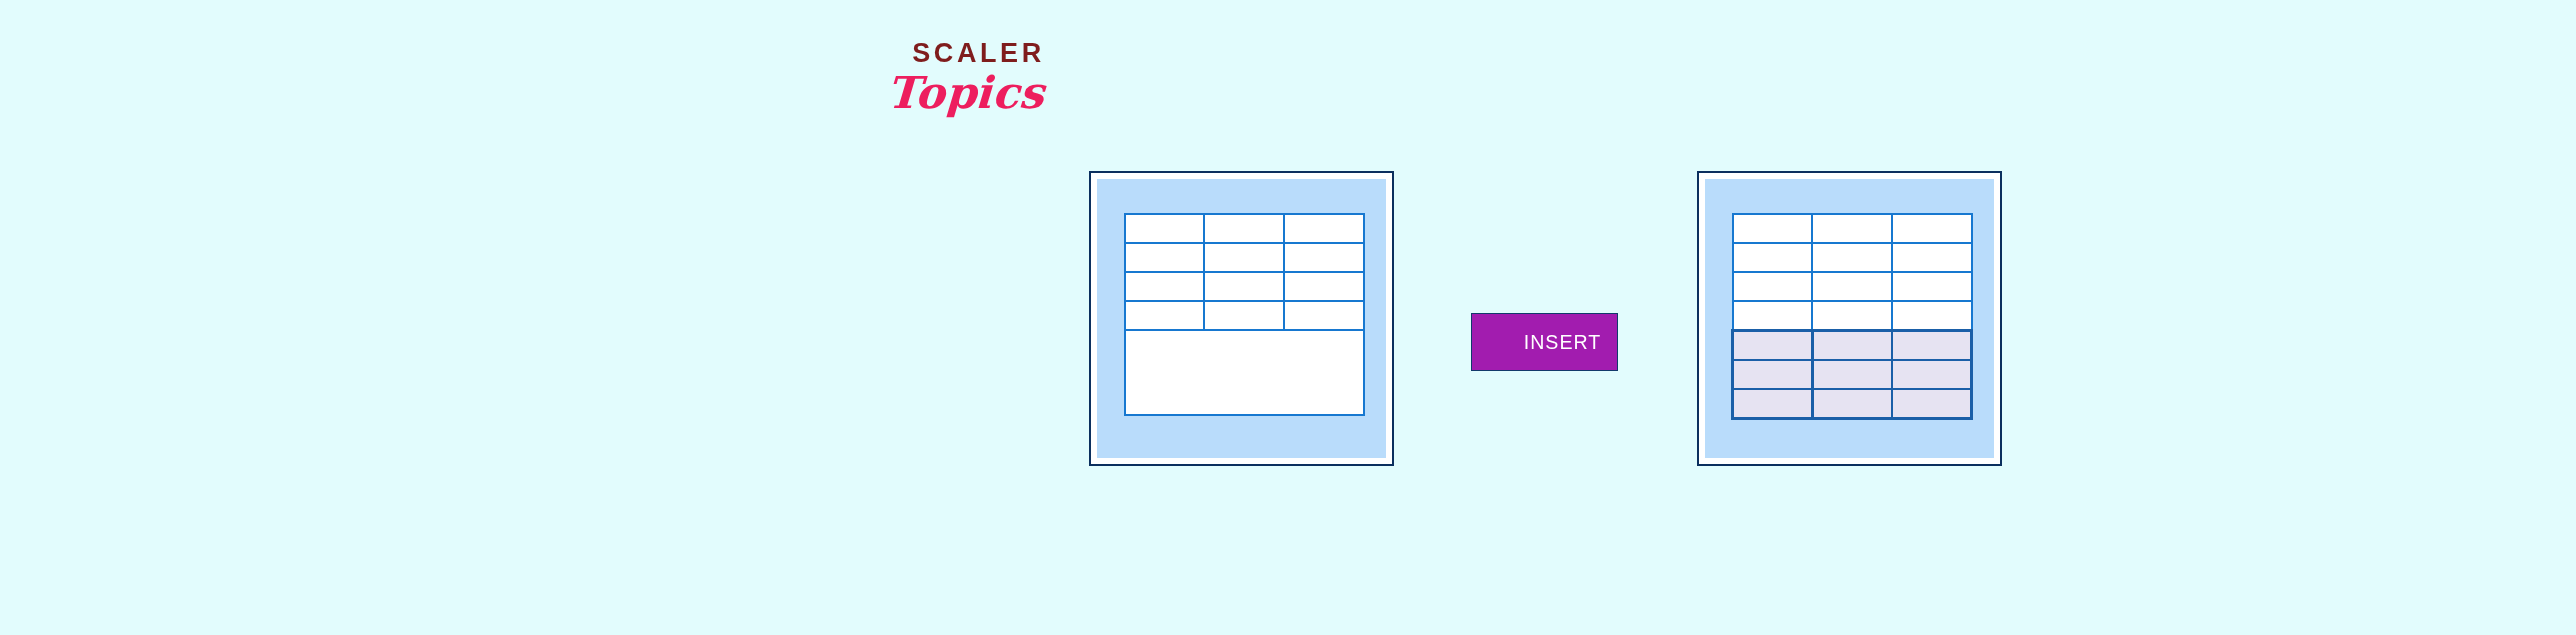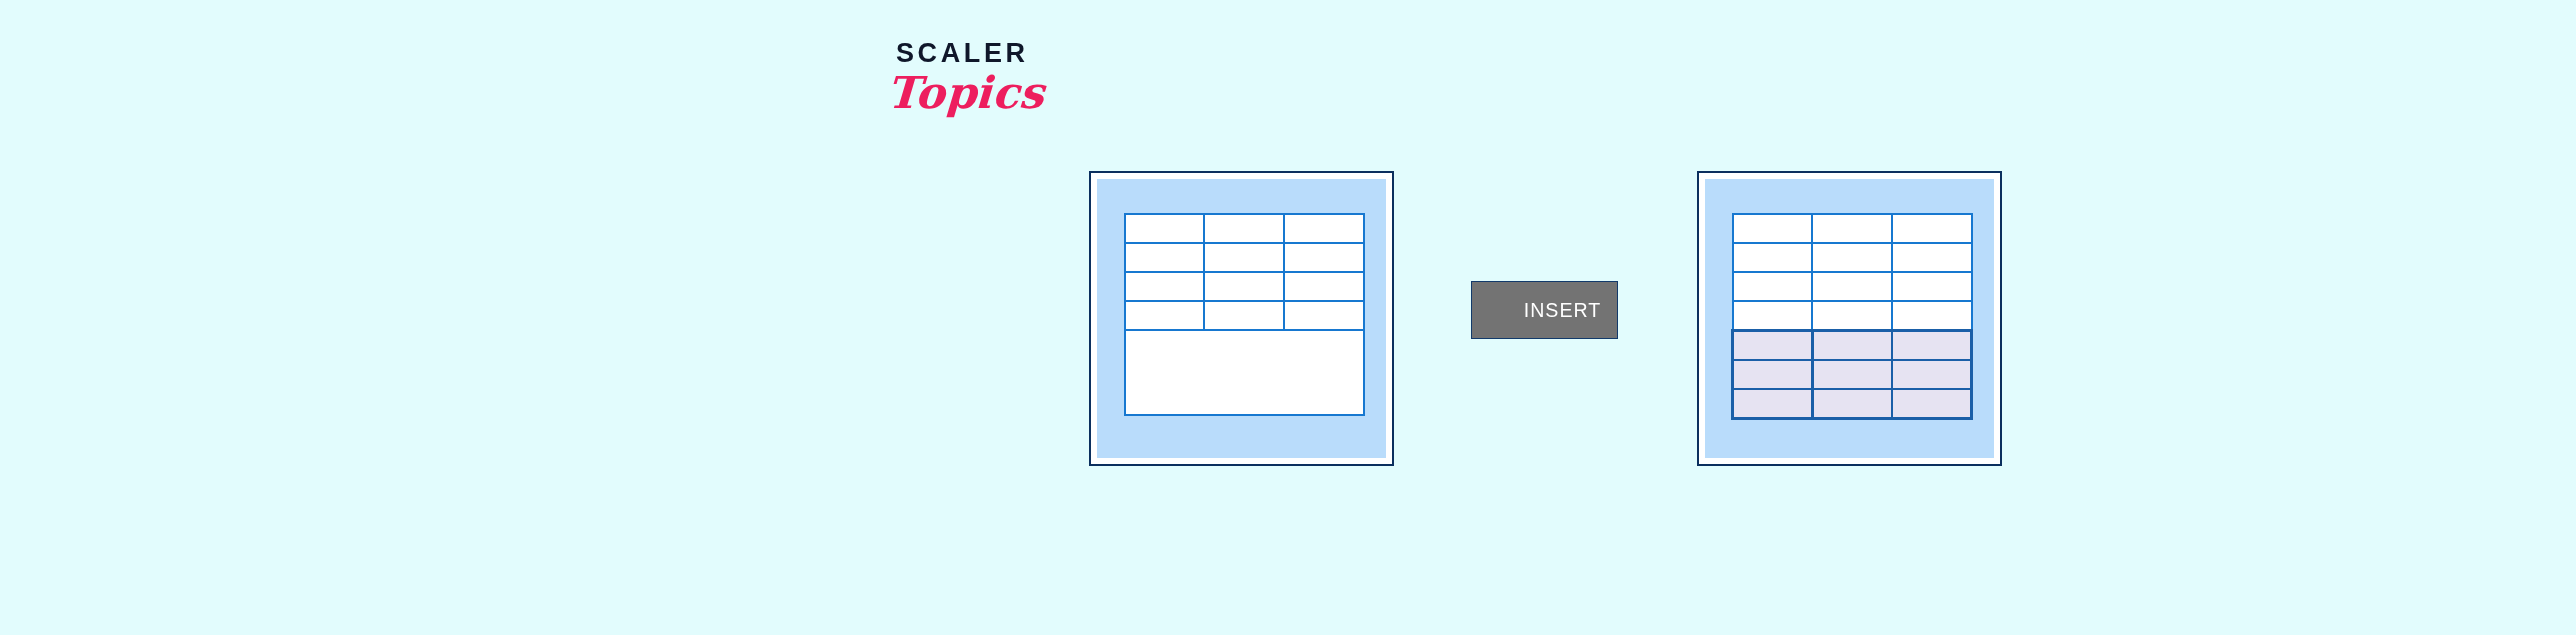--- a/index.html
+++ b/index.html
@@ -21,23 +21,24 @@
     left: 896px;
     top: 40px;
     width: 165px;
     height: 88px;
   }
   #brand-wordmark {
     font-family: "Liberation Sans", sans-serif;
     font-weight: bold;
     font-size: 27px;
     letter-spacing: 3.6px;
-    color: #0f172a;
+    color: #7f1d1d;
     line-height: 1;
     white-space: nowrap;
+    text-align: center;
   }
   #brand-script {
     font-family: "DejaVu Serif", serif;
     font-style: italic;
     font-weight: bold;
     font-size: 44px;
     color: #ed1e5e;
     line-height: 1;
     margin-top: 4.1px;
     margin-left: -3.1px;
@@ -107,25 +108,25 @@
     gap: 2.1px;
     margin: -2.1px -2.6px -2.6px -2.6px;
   }
   #inserted-rows-group .grid-row { height: 27px; }
   #inserted-rows-group .grid-cell { background: #e6e3f2; }
 
   
   #insert-button {
     position: absolute;
     left: 1471px;
-    top: 281px;
+    top: 313px;
     width: 147px;
     height: 58px;
     box-sizing: border-box;
-    background: #737373;
+    background: #a21caf;
     border: 1.5px solid #123a6b;
     color: #ffffff;
     font-family: "Liberation Sans", sans-serif;
     font-size: 19.6px;
     font-weight: normal;
     letter-spacing: 1px;
     display: flex;
     align-items: center;
     justify-content: center;
     cursor: pointer;

